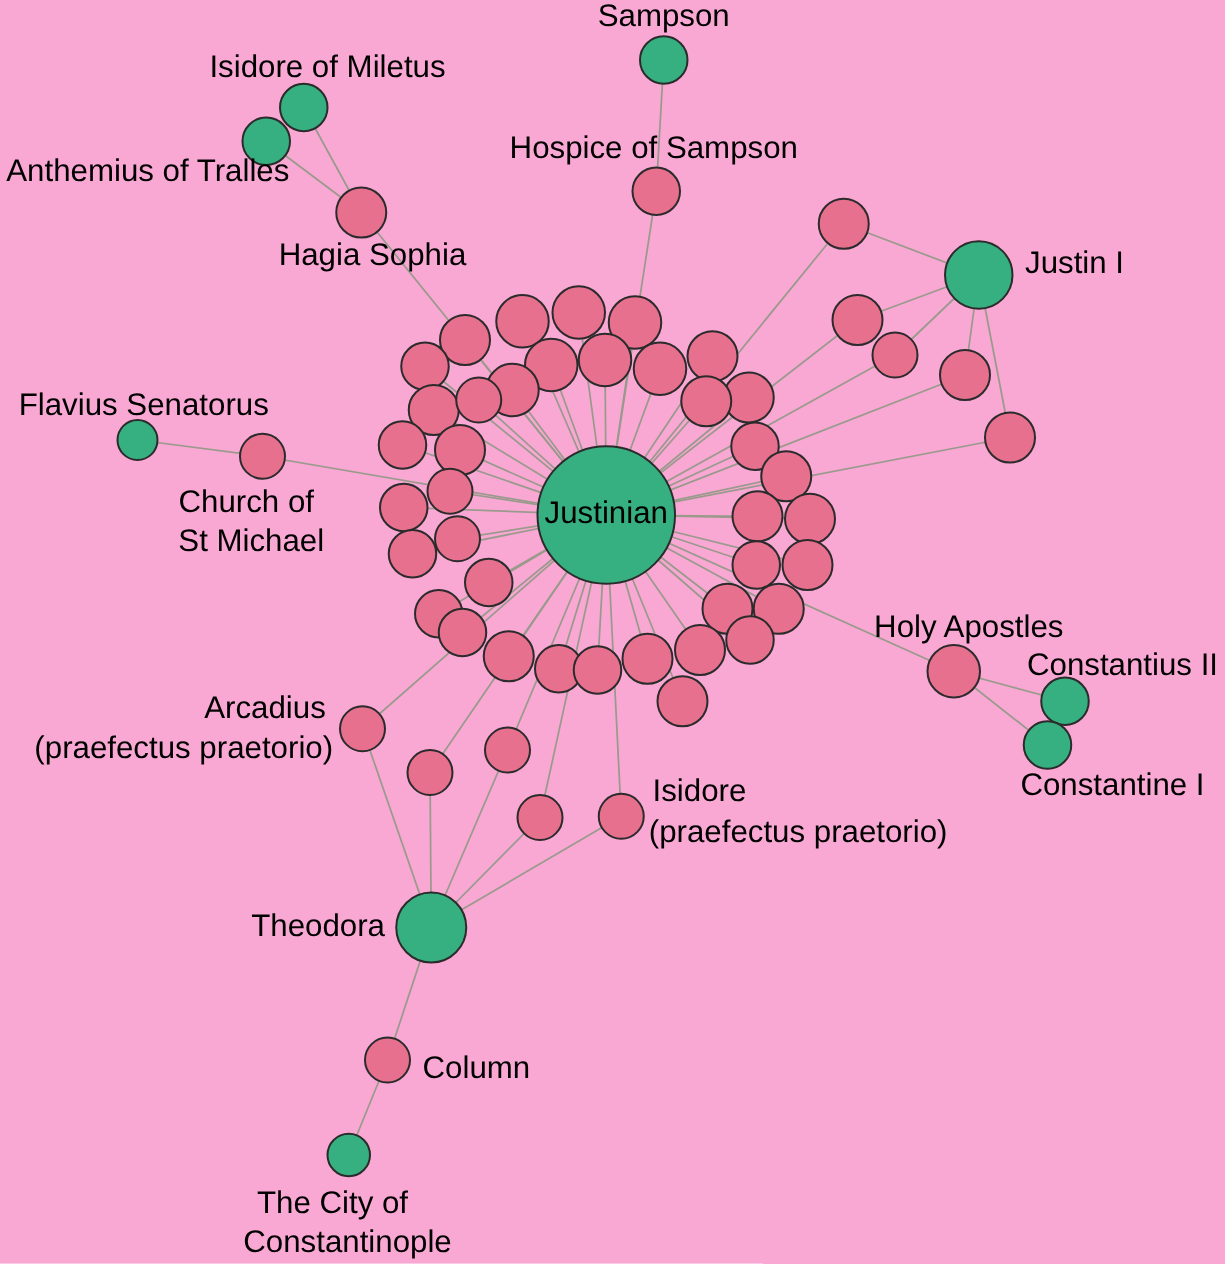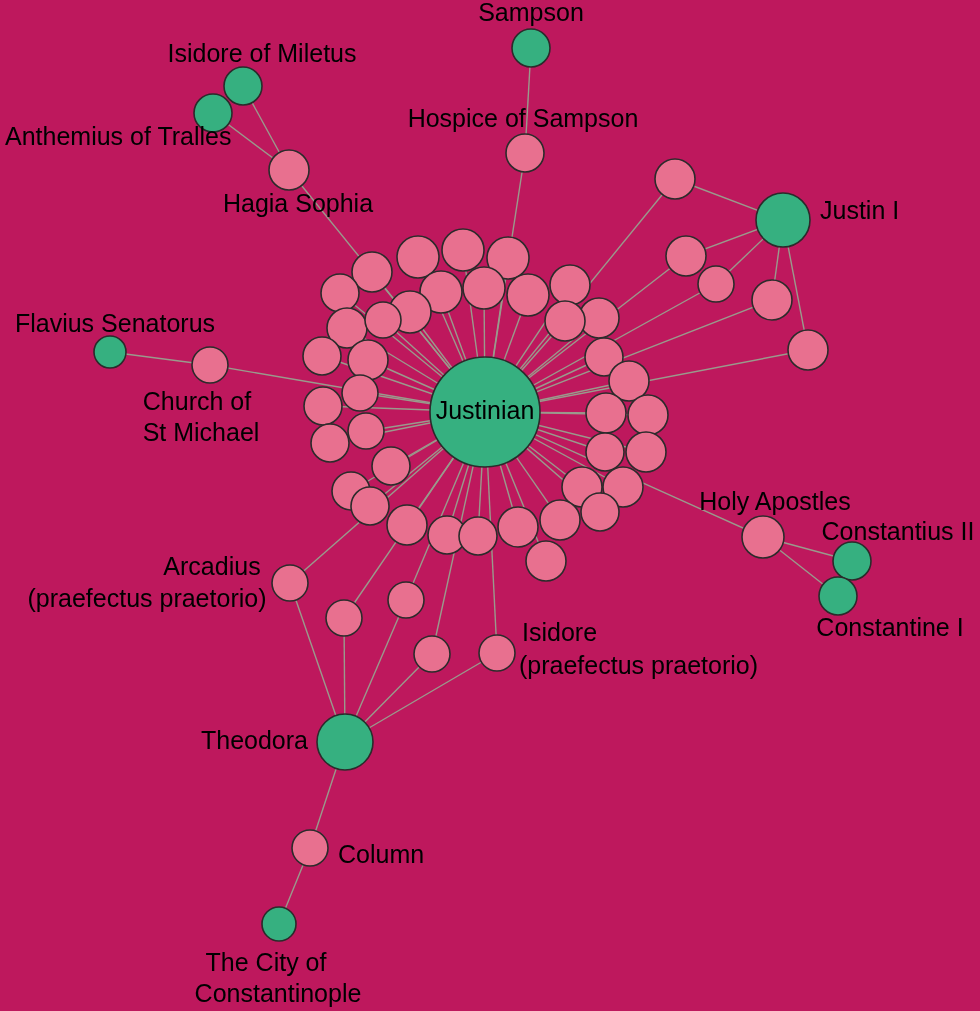--- a/index.html
+++ b/index.html
@@ -4,21 +4,21 @@
 <style>
   html, body {
     margin: 0;
     padding: 0;
     background: #ffffff;
   }
   #stage {
     position: relative;
     width: 980px;
     height: 1011px;
-    background: #be185d;
+    background: #f9a8d4;
     overflow: hidden;
     font-family: "Liberation Sans", sans-serif;
   }
   svg#graph {
     display: block;
     width: 980px;
     height: 1011px;
   }
   .edge {
     stroke: #9a9a8c;

